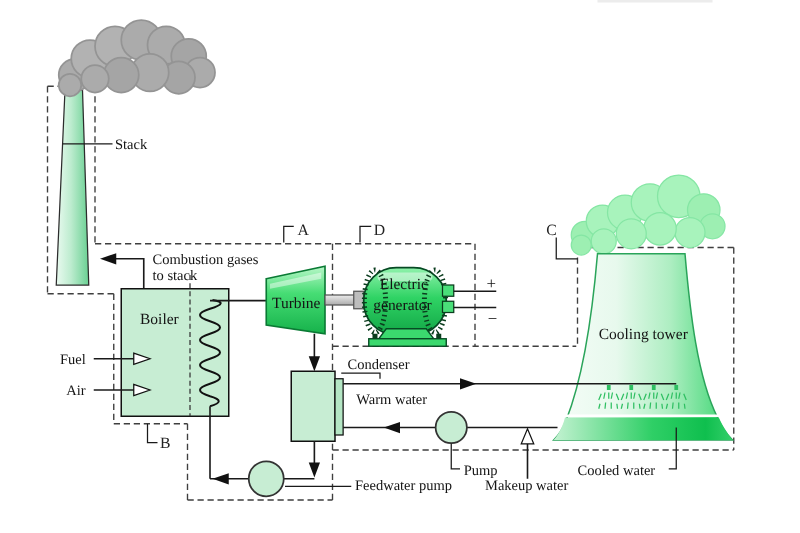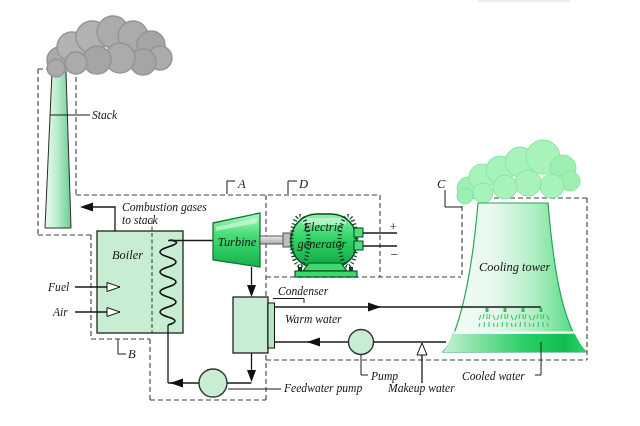--- a/index.html
+++ b/index.html
@@ -1,17 +1,17 @@
 <!DOCTYPE html>
 <html><head>
 <meta charset="utf-8">
 <style>
   html,body{margin:0;padding:0;background:#fff;}
   #stage{position:relative;width:640px;height:426px;background:#ffffff;overflow:hidden;
-         font-family:"Liberation Serif", serif;font-style:italic;}
+         font-family:"Liberation Serif", serif;}
   svg{position:absolute;left:0;top:0;}
   .dash{stroke:#3f3f3f;stroke-width:1.1;stroke-dasharray:5 3;fill:none;}
   .pipe{stroke:#1a1a1a;stroke-width:1.3;fill:none;}
   .leader{stroke:#1a1a1a;stroke-width:1;fill:none;}
   .lbl{font-size:11.6px;fill:#141414;}
   .big{font-size:12.4px;fill:#141414;}
   .sys{font-size:12.6px;fill:#222;}
   .sign{font-size:13.5px;fill:#111;}
 </style>
 </head>

